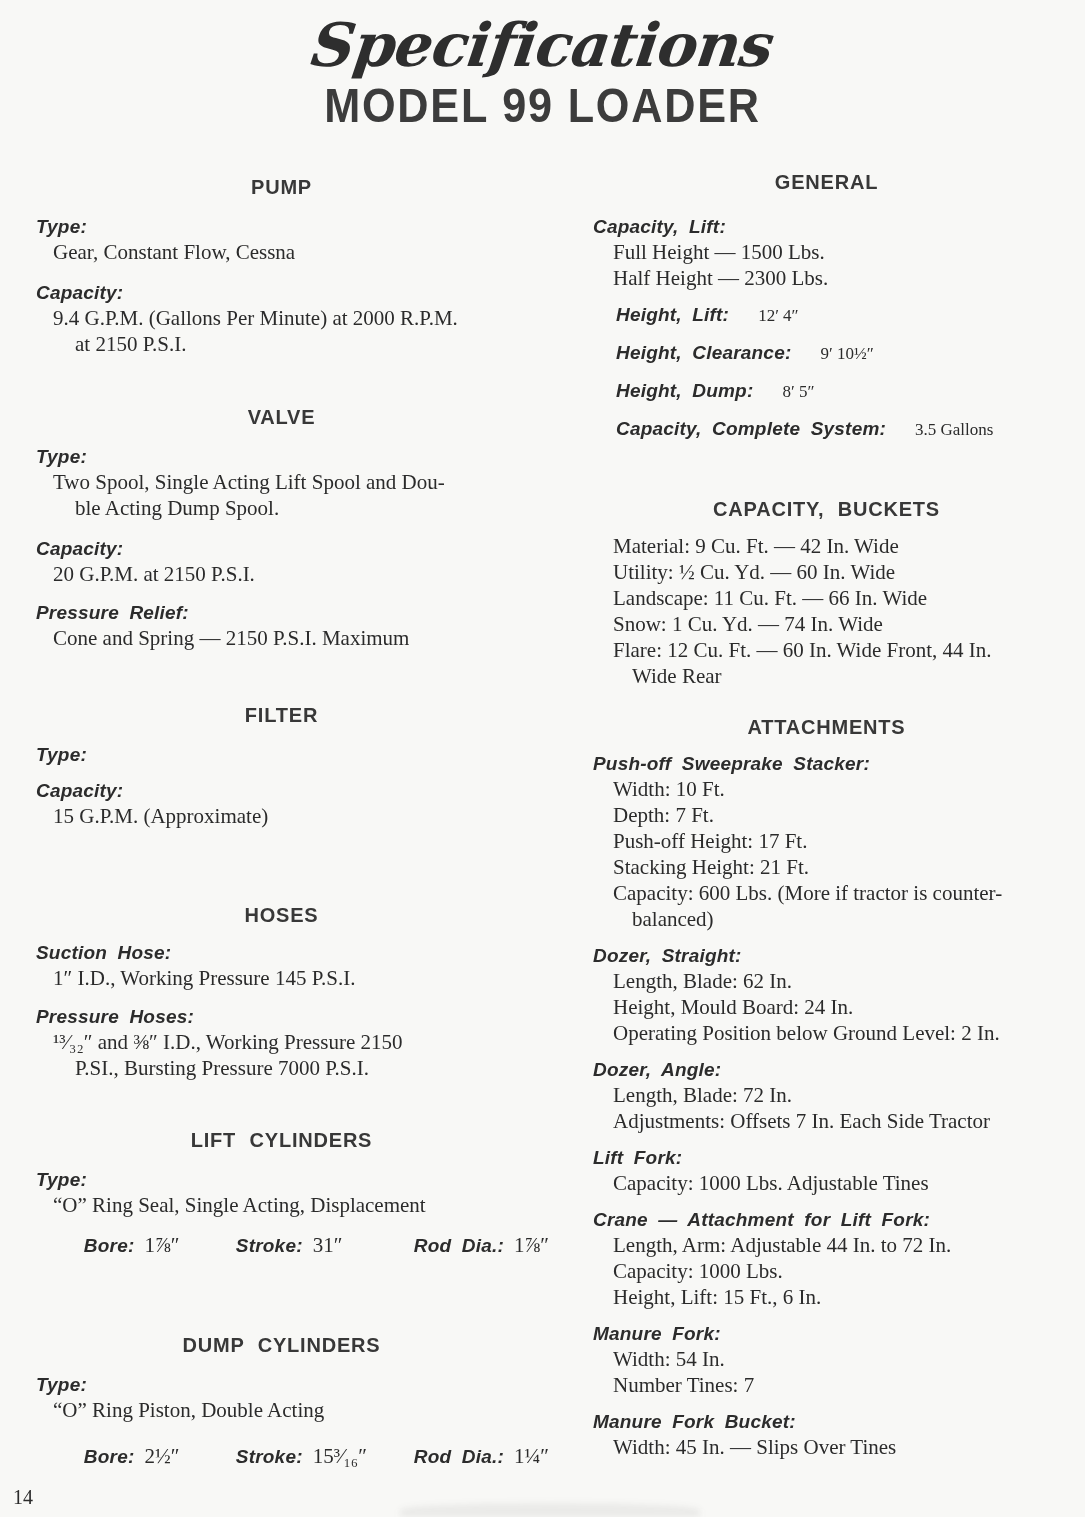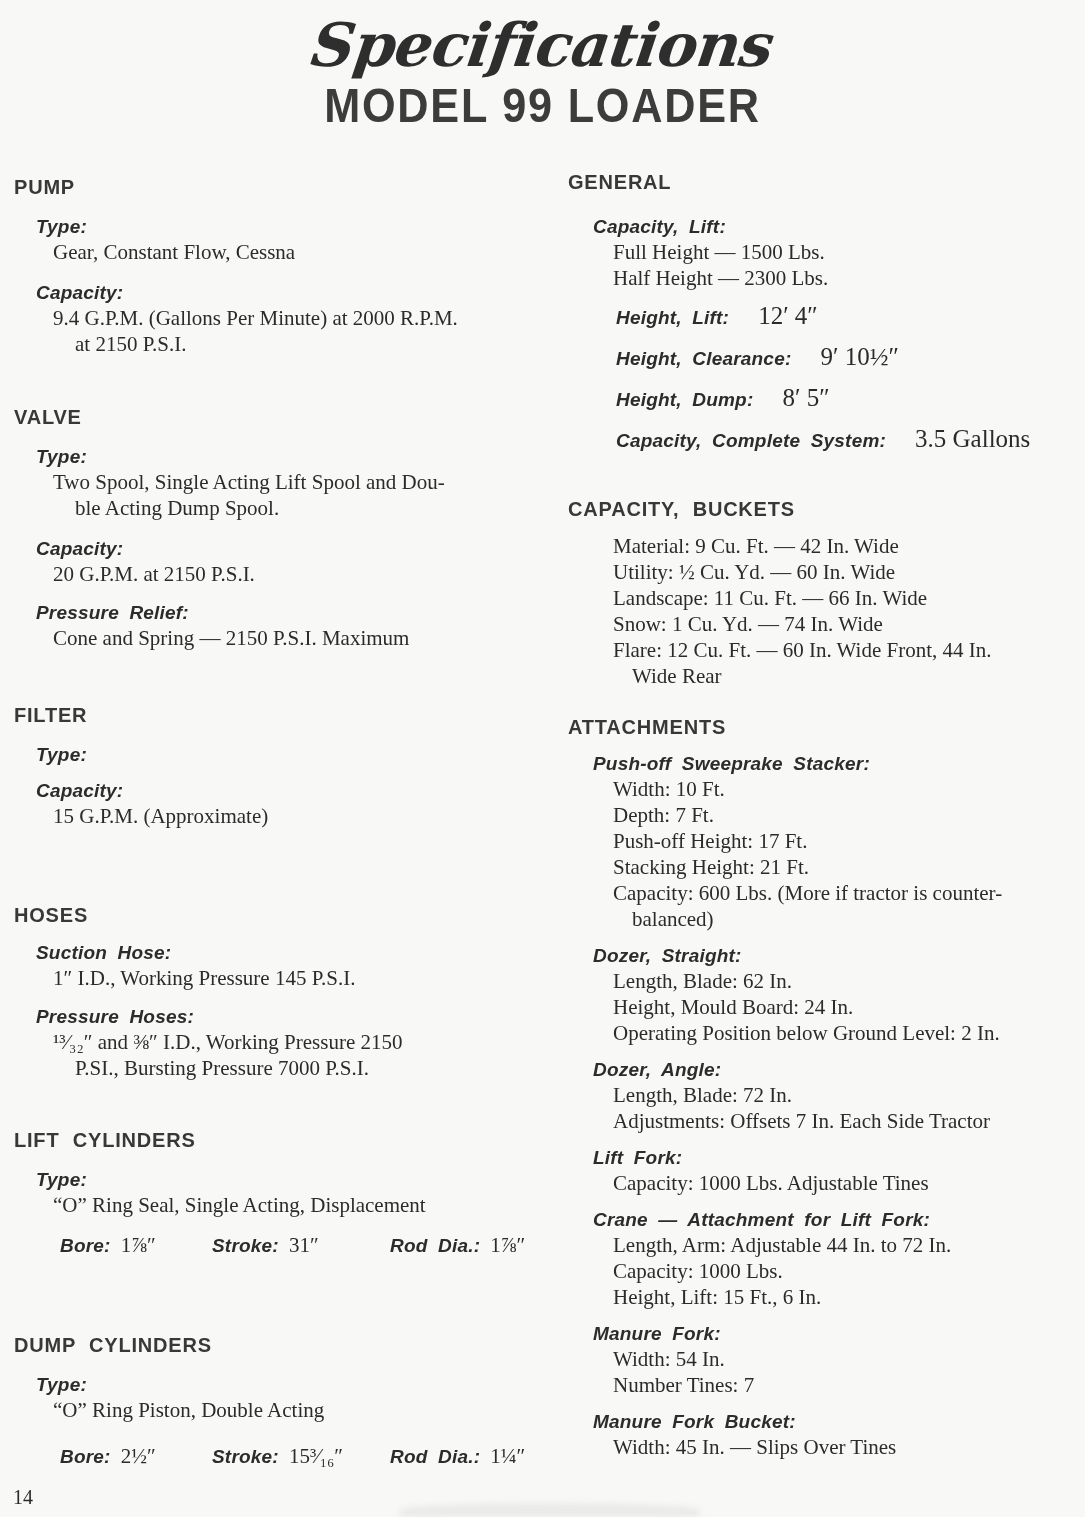--- a/index.html
+++ b/index.html
@@ -24,42 +24,42 @@
     letter-spacing:2px; transform:scaleX(0.9); transform-origin:center top;
   }
   
   .col { position:absolute; top:0; }
   .col.left  { left:14px;  width:535px; }
   .col.right { left:568px; width:517px; }
   .sec { position:absolute; left:0; width:100%; }
   .h {
     margin:0; font-family:"Liberation Sans","DejaVu Sans",sans-serif;
     font-weight:bold; font-size:20px; line-height:24px; color:#383838;
-    letter-spacing:0.8px; word-spacing:7px;
+    letter-spacing:0.8px; word-spacing:7px;text-align:center;
   }
   .sub {
     font-family:"Liberation Sans","DejaVu Sans",sans-serif;
     font-weight:bold; font-style:italic; font-size:19px; line-height:24px;
     color:#2c2c2c; letter-spacing:0.2px; word-spacing:5px;
     margin:16px 0 0 22px;
   }
   .col.right .sub { margin-left:25px; }
   .line {
     font-size:21px; line-height:26px; white-space:nowrap;
     margin-left:39px; color:#2b2b2b;
   }
   .col.right .line { margin-left:45px; }
   .line.cont { margin-left:61px; }
   .col.right .line.cont { margin-left:64px; }
   
   .pair { margin:12px 0 0 23px; white-space:nowrap; line-height:26px; }
   .pair .sub { display:inline; margin:5px; }
-  .pair .val { font-size:25px; margin-left:24px;margin-top:40px; }
-  
-  .dims { display:flex; margin:14px 0 0 46px; white-space:nowrap; line-height:26px; }
+  .pair .val { font-size:17px; margin-left:24px;margin-top:40px; }
+  
+  .dims { display:flex; margin:14px 0 0 46px; white-space:nowrap; line-height:26px;justify-content:flex-end; }
   .dims .dim1 { width:152px; }
   .dims .dim2 { width:178px; }
   .dims .sub { display:inline; margin:0; }
   .dims .val { font-size:21px; margin-left:10px; }
   
   .pageno { position:absolute; left:13px; top:1486px; font-size:20px; color:#2b2b2b; }
   .smudge {
     position:absolute; left:400px; bottom:0; width:300px; height:14px;
     background:rgba(60,60,60,0.07); border-radius:50% 50% 0 0; filter:blur(3px);
   }

